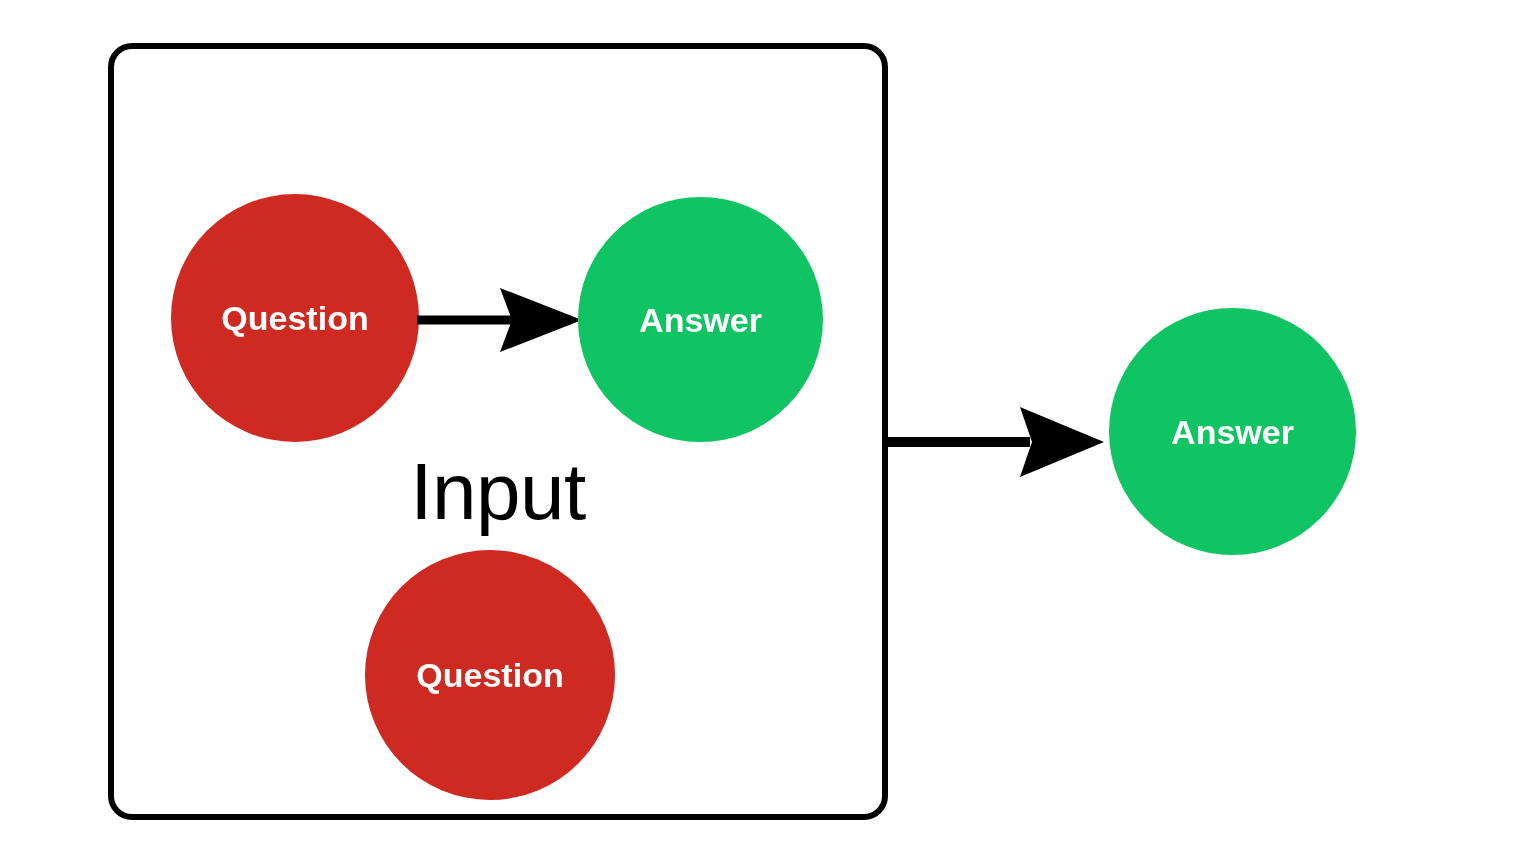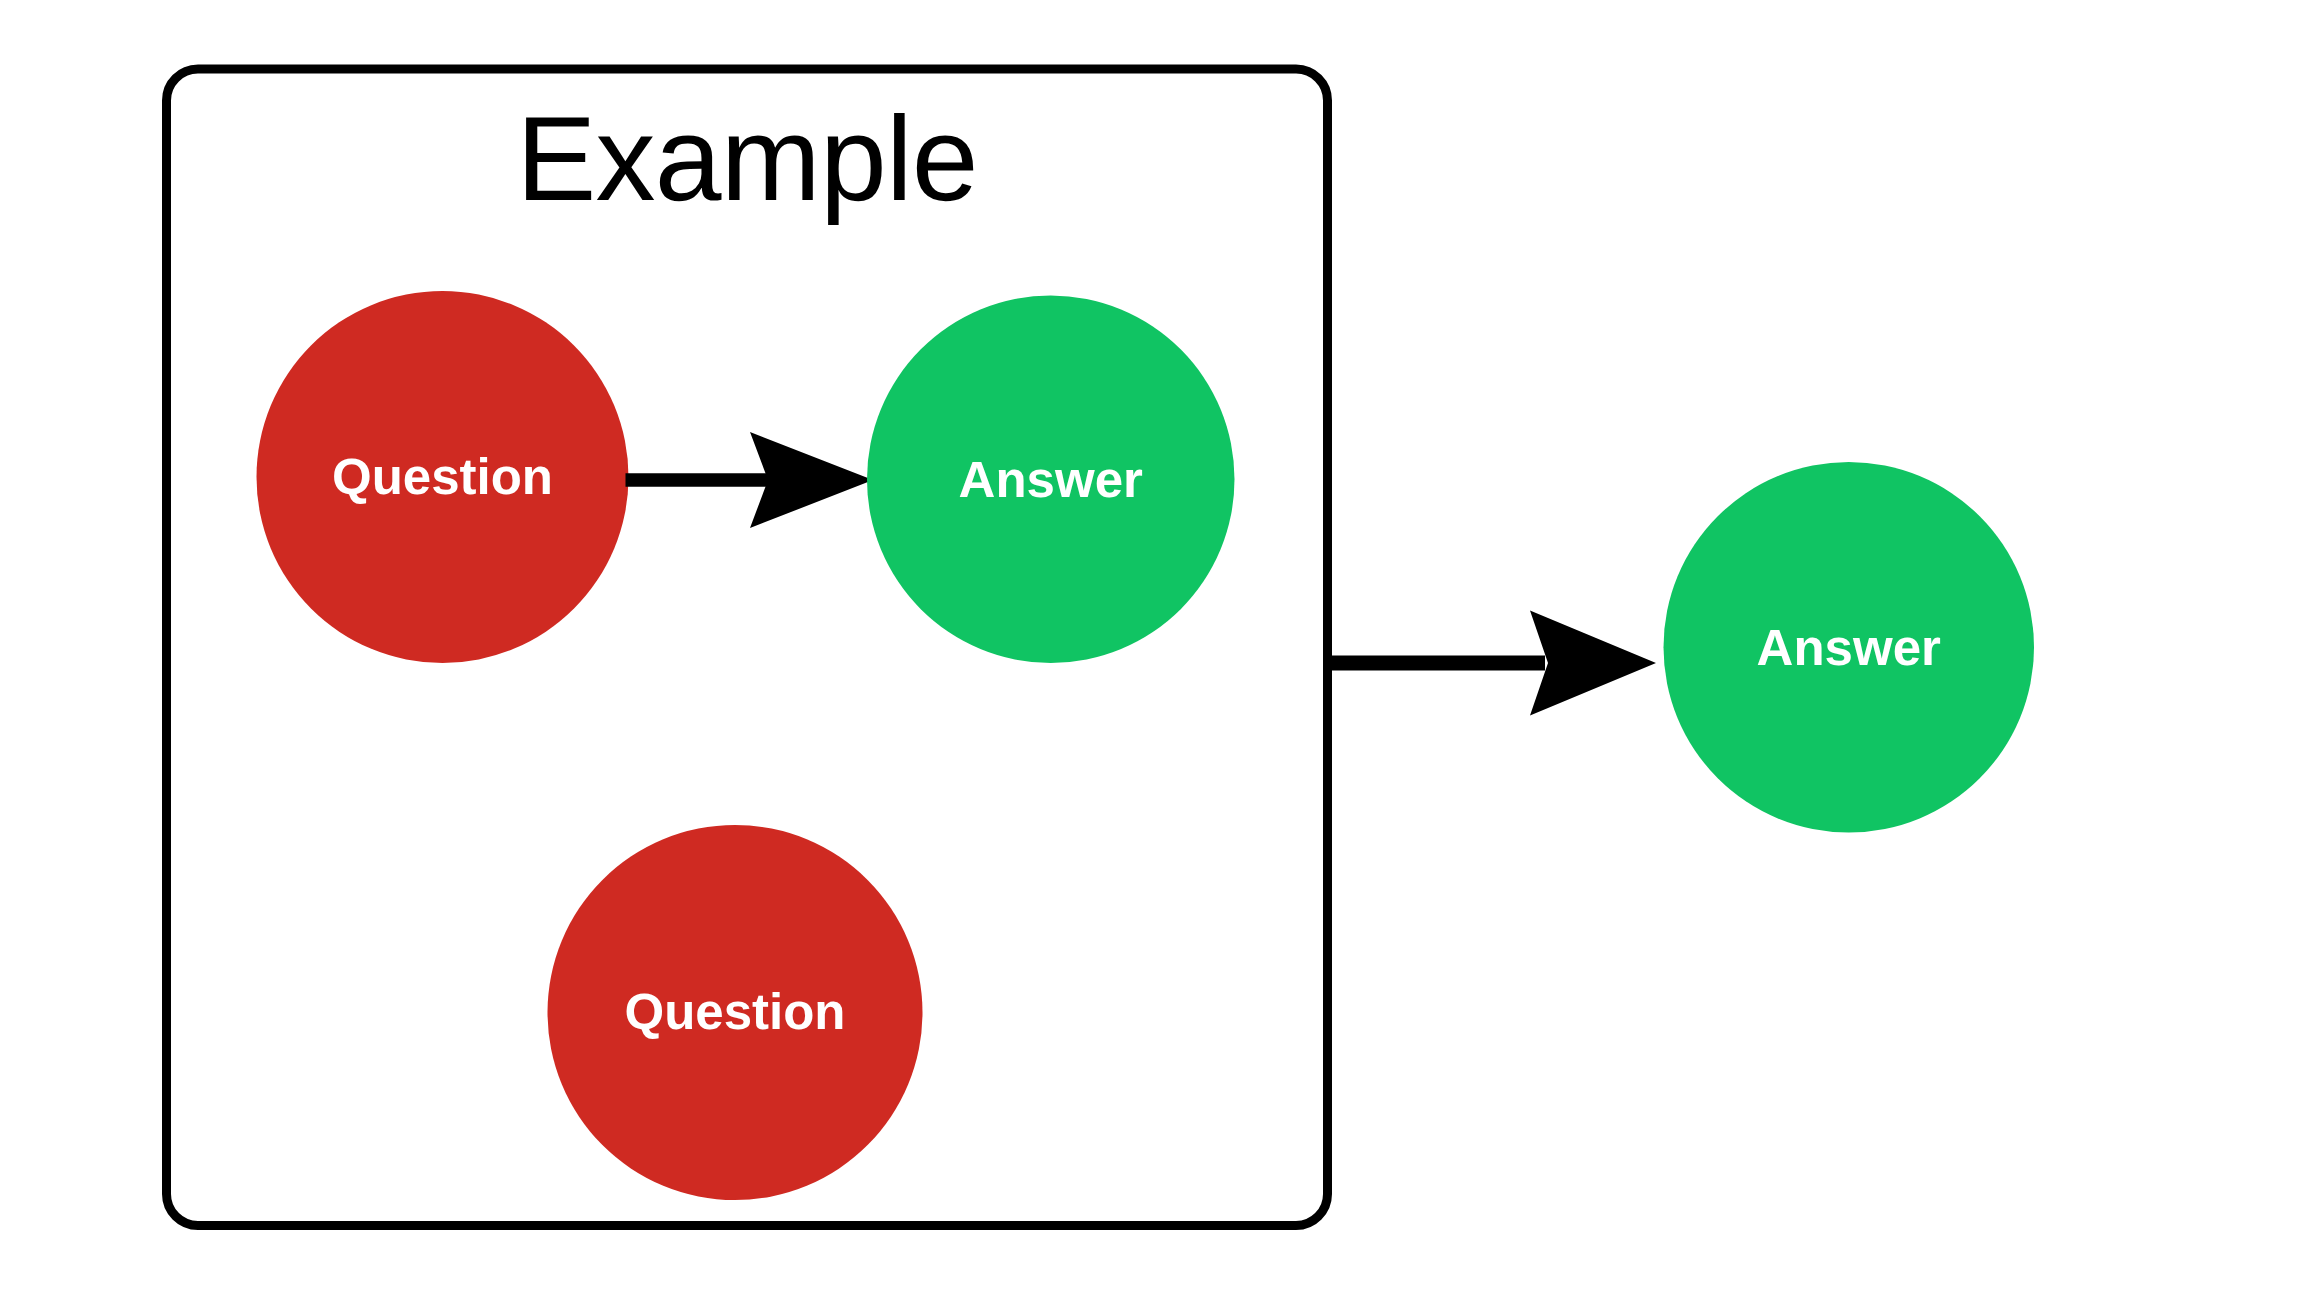--- a/index.html
+++ b/index.html
@@ -114,35 +114,35 @@
     height: 78px;
   }
 </style>
 </head>
 <body>
 
 <div id="canvas">
 
   <div class="group-box"></div>
 
-  <div class="section-title" id="example-title">Example</div>
 
   <div class="node" id="node-example-question" style="background:#cf2a22;">
     <span class="node-label">Question</span>
   </div>
 
   <svg class="arrow-svg" id="arrow-example" viewBox="0 0 172 72">
     <line x1="5" y1="36" x2="112" y2="36" stroke="#000000" stroke-width="9"></line>
     <polygon points="88,4 170,36 88,68 100,36" fill="#000000"></polygon>
   </svg>
 
   <div class="node" id="node-example-answer" style="background:#10c463;">
     <span class="node-label">Answer</span>
   </div>
 
+  <div class="section-title" id="input-title">Input</div>
 
   <div class="node" id="node-input-question" style="background:#cf2a22;">
     <span class="node-label">Question</span>
   </div>
 
   <svg class="arrow-svg" id="arrow-output" viewBox="0 0 226 78">
     <line x1="2" y1="39" x2="150" y2="39" stroke="#000000" stroke-width="10"></line>
     <polygon points="140,4 224,39 140,74 152,39" fill="#000000"></polygon>
   </svg>
 

